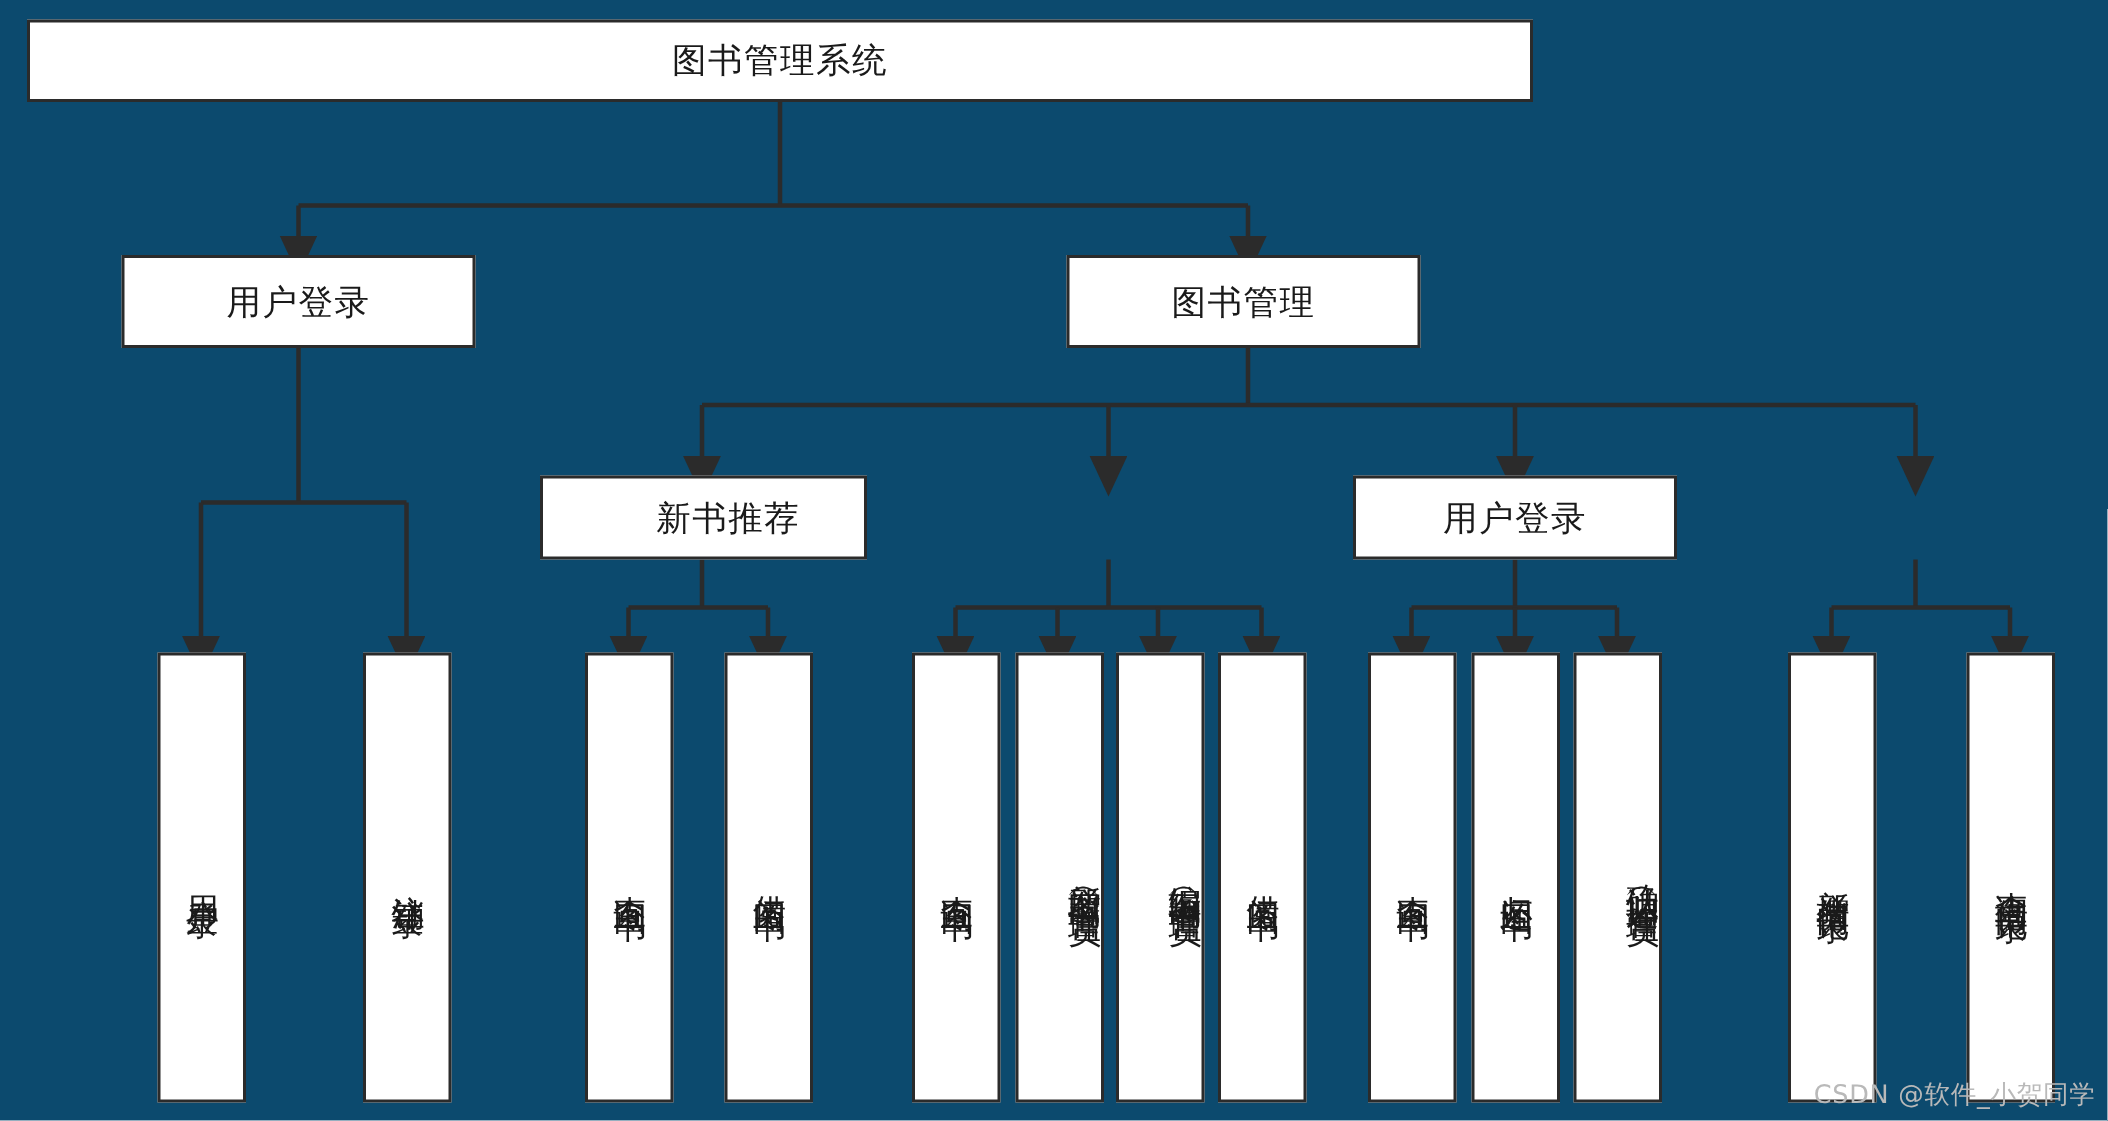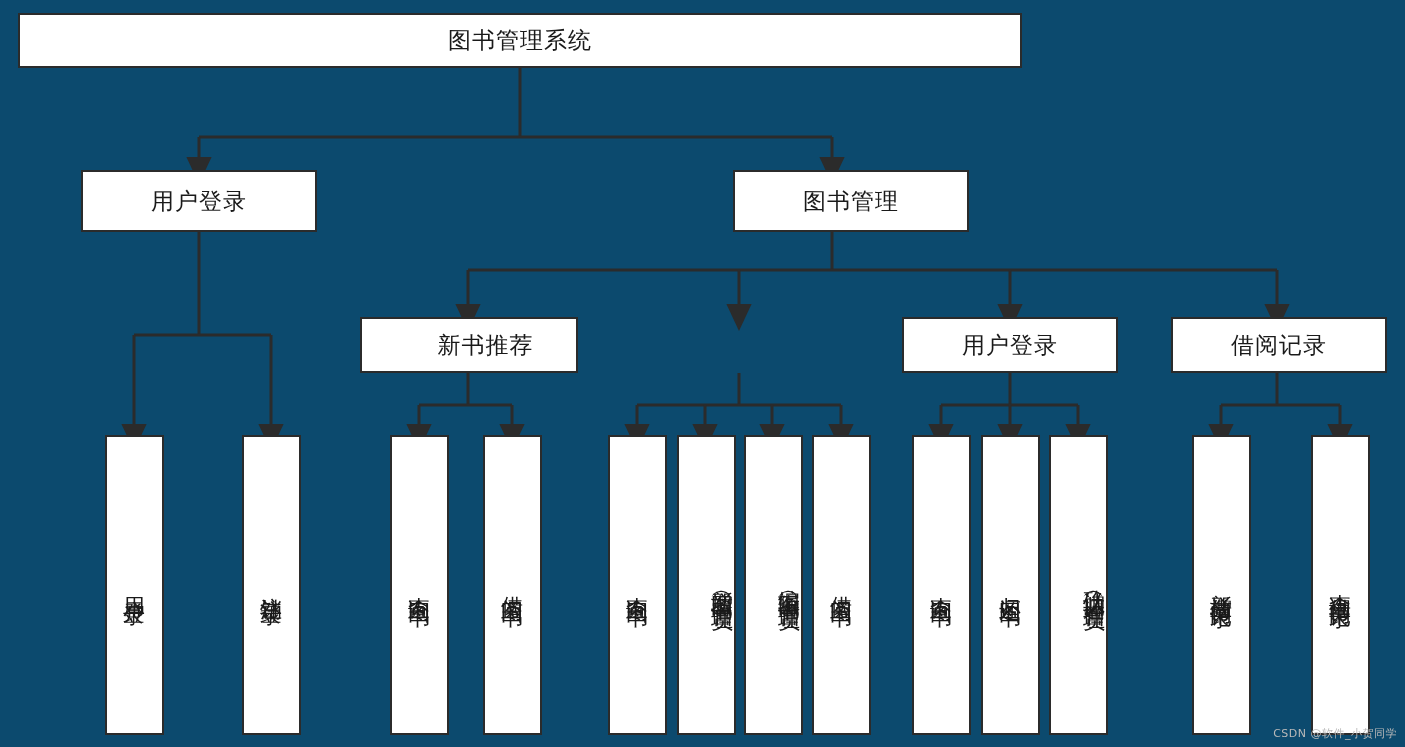--- a/index.html
+++ b/index.html
@@ -57,21 +57,21 @@
     white-space: pre;
   }
   .vert .node-label {
     writing-mode: vertical-rl;
     text-orientation: upright;
   }
   #watermark {
     position: absolute;
     right: 8px;
     bottom: 6px;
-    font-size: 11px;
+    font-size: 17px;
     color: #b9b9b9;
     letter-spacing: 0.5px;
     z-index: 5;
     white-space: pre;
   }
 </style>
 </head>
 <body>
 
 <div id="canvas">
@@ -128,36 +128,33 @@
   </svg>
 
   <div class="node horiz" style="left:18px; top:13px; width:1004px; height:55px;">
     <span class="node-label">图书管理系统</span>
   </div>
 
   <div class="node horiz" style="left:81px; top:170px; width:236px; height:62px;">
     <span class="node-label">用户登录</span>
   </div>
 
-  <div class="node horiz" style="left:733px; top:170px; width:236px; height:62px;">
+  <div class="node horiz" style="left:711px; top:170px; width:236px; height:62px;">
     <span class="node-label">图书管理</span>
   </div>
 
   <div class="node horiz" style="left:360px; top:317px; width:218px; height:56px;padding-left:33px;">
     <span class="node-label">新书推荐</span>
   </div>
 
 
   <div class="node horiz" style="left:902px; top:317px; width:216px; height:56px;">
     <span class="node-label">用户登录</span>
   </div>
 
-  <div class="node horiz" style="left:1171px; top:317px; width:216px; height:56px;">
-    <span class="node-label">借阅记录</span>
-  </div>
 
   <div class="node vert" style="left:105px; top:435px; width:59px; height:300px;">
     <span class="node-label">用户登录</span>
   </div>
 
   <div class="node vert" style="left:242px; top:435px; width:59px; height:300px;">
     <span class="node-label">注销登录</span>
   </div>
 
   <div class="node vert" style="left:390px; top:435px; width:59px; height:300px;">

